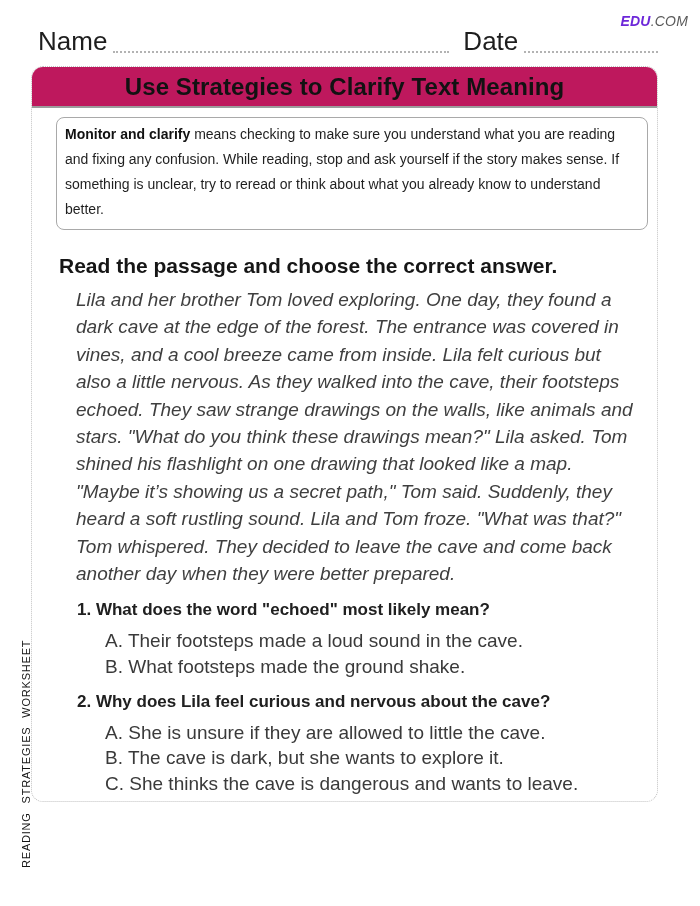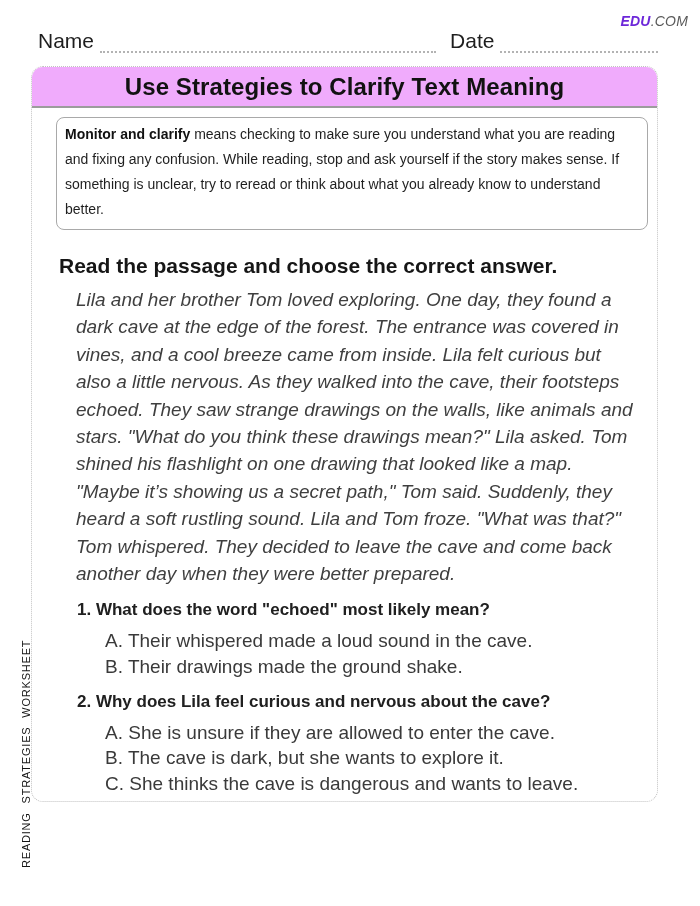--- a/index.html
+++ b/index.html
@@ -22,21 +22,21 @@
   .brand .brand-bold { font-weight: 700; color: #6d28d9; font-style: italic; }
   .brand .brand-rest { font-weight: 400; color: #5a5a5a; }
 
   .fields-row {
     position: absolute;
     top: 29px; left: 38px; right: 42px;
     display: flex;
     align-items: flex-end;
   }
   .field-label {
-    font-size: 21px;
+    font-size: 26px;
     font-weight: 500;
     color: #1e1e1e;
     line-height: 24px;
     padding-right: 6px;
   }
   .field-line {
     border-bottom: 2px dotted #b3b3b3;
     height: 22px;
   }
   .line-name { width: 336px; margin-right: 14px; }
@@ -45,21 +45,21 @@
   
   .sheet {
     position: absolute;
     top: 66px; left: 31px;
     width: 627px;
     border: 1px dotted #c2c2c2;
     border-radius: 12px;
     background: #ffffff;
   }
   .title-bar {
-    background: #f0abfc;
+    background: #be185d;
     border-radius: 11px 11px 0 0;
     border-bottom: 2px solid #9c9c9c;
     height: 41px;
     display: flex;
     align-items: center;
     justify-content: center;
   }
   .title-bar h1 {
     font-size: 24px;
     font-weight: 700;
@@ -148,29 +148,29 @@
       <span>means checking to make sure you understand what you are reading and fixing any confusion. While reading, stop and ask yourself if the story makes sense. If something is unclear, try to reread or think about what you already know to understand better.</span>
     </div>
 
     <h2 class="instructions">Read the passage and choose the correct answer.</h2>
 
     <p class="passage">Lila and her brother Tom loved exploring. One day, they found a dark cave at the edge of the forest. The entrance was covered in vines, and a cool breeze came from inside. Lila felt curious but also a little nervous. As they walked into the cave, their footsteps echoed. They saw strange drawings on the walls, like animals and stars. "What do you think these drawings mean?" Lila asked. Tom shined his flashlight on one drawing that looked like a map. "Maybe it’s showing us a secret path," Tom said. Suddenly, they heard a soft rustling sound. Lila and Tom froze. "What was that?" Tom whispered. They decided to leave the cave and come back another day when they were better prepared.</p>
 
     <div class="question">
       <h3>1. What does the word "echoed" most likely mean?</h3>
       <div class="options">
-        <div>A. Their whispered made a loud sound in the cave.</div>
-        <div>B. Their drawings made the ground shake.</div>
+        <div>A. Their footsteps made a loud sound in the cave.</div>
+        <div>B. What footsteps made the ground shake.</div>
       </div>
     </div>
 
     <div class="question">
       <h3>2. Why does Lila feel curious and nervous about the cave?</h3>
       <div class="options">
-        <div>A. She is unsure if they are allowed to enter the cave.</div>
+        <div>A. She is unsure if they are allowed to little the cave.</div>
         <div>B. The cave is dark, but she wants to explore it.</div>
         <div>C. She thinks the cave is dangerous and wants to leave.</div>
       </div>
     </div>
 
   </div>
 </div>
 
 <div class="vertical-label">READING STRATEGIES WORKSHEET</div>
 

